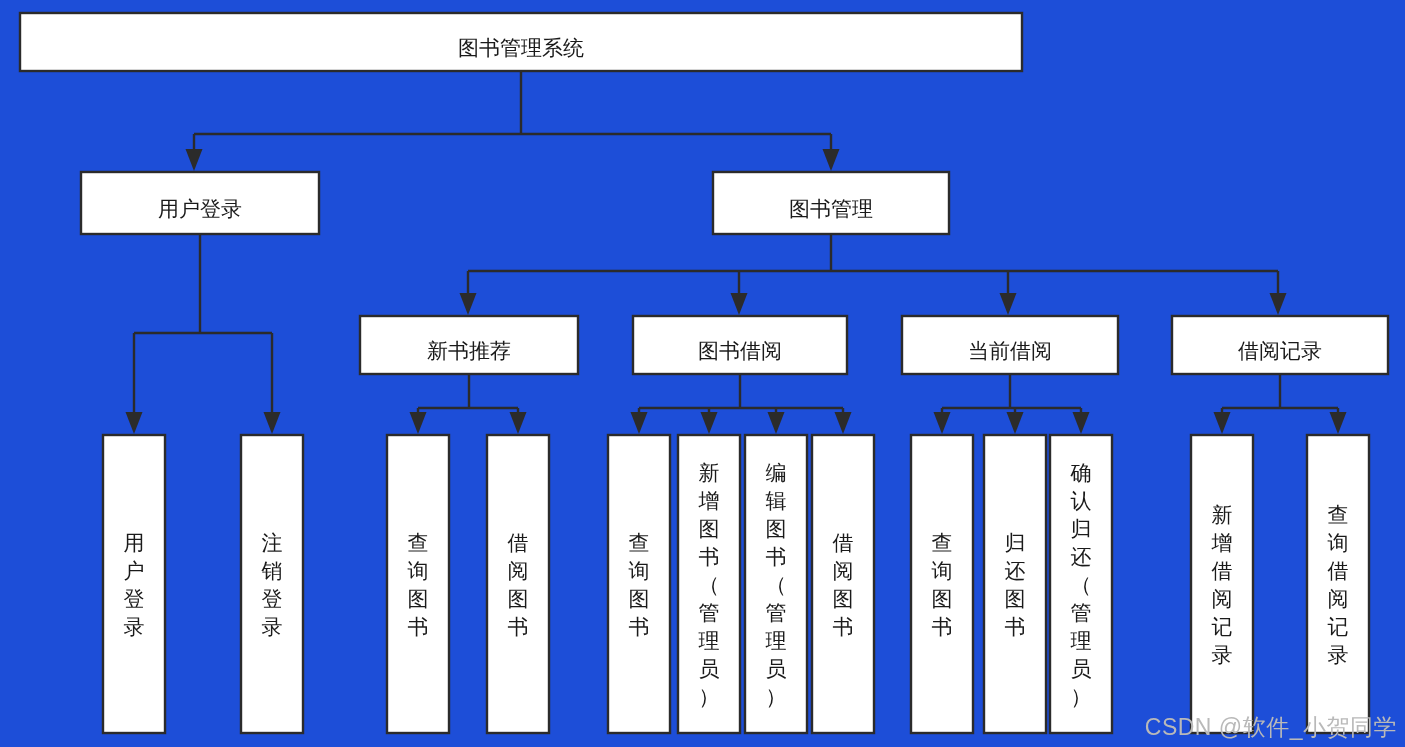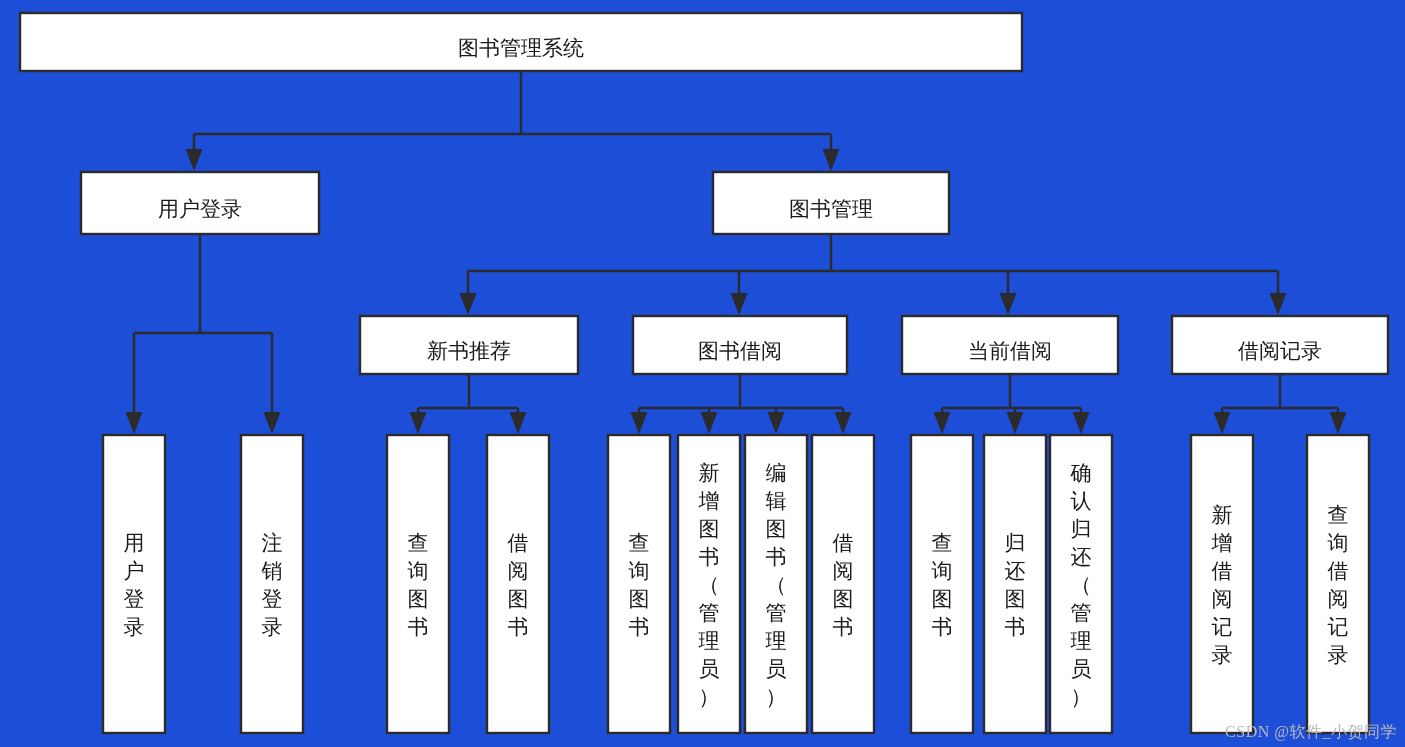--- a/index.html
+++ b/index.html
@@ -50,22 +50,22 @@
     stroke-linecap: butt;
   }
   .arrow-head {
     fill: #2b2b2b;
     stroke: none;
   }
   .watermark {
     position: absolute;
     right: 8px;
     bottom: 4px;
-    font-family: Liberation Serif, serif;
-    font-size: 16px;
+    font-family: Liberation Sans, sans-serif;
+    font-size: 23px;
     color: #b9b9b9;
     white-space: nowrap;
     letter-spacing: 0.5px;
   }
 </style>
 </head>
 <body>
 
 <div id="canvas-wrap">
   <svg id="diagram" viewBox="0 0 1405 747" xmlns="http://www.w3.org/2000/svg">

